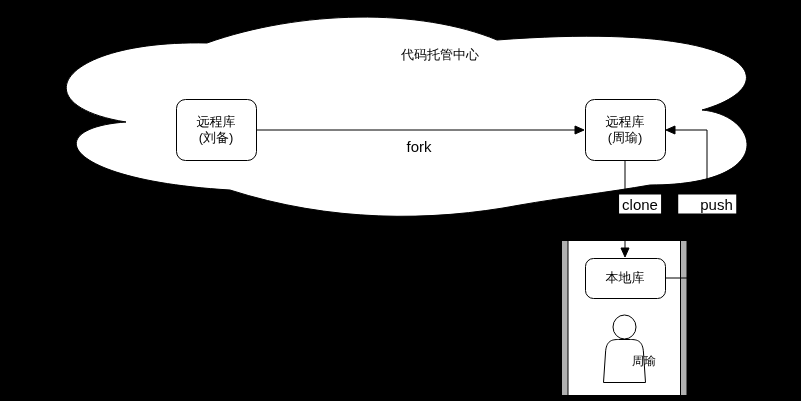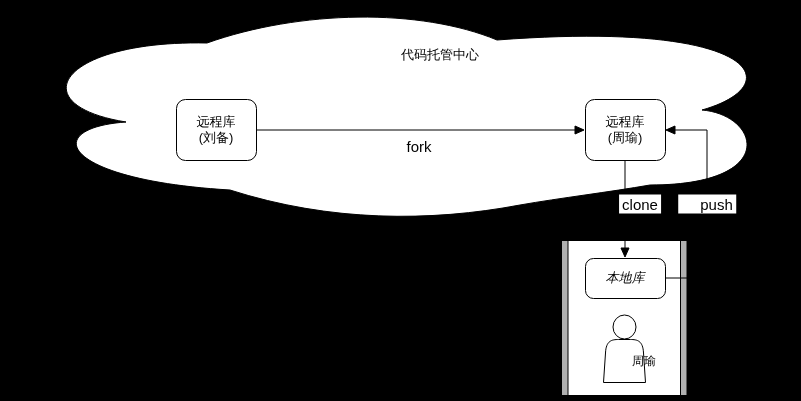--- a/index.html
+++ b/index.html
@@ -101,21 +101,21 @@
   <div class="node-label" style="left:176px; top:99px; width:80px; height:61px;">
     <span>远程库</span>
     <span>(刘备)</span>
   </div>
 
   <div class="node-label" style="left:585px; top:99px; width:80px; height:61px;">
     <span>远程库</span>
     <span>(周瑜)</span>
   </div>
 
-  <div class="node-label" style="left:585px; top:258px; width:80px; height:40px;font-style:italic;">
+  <div class="node-label" style="left:585px; top:258px; width:80px; height:40px;">
     <span>本地库</span>
   </div>
 
   <div class="lbl center-anchor edge-label" style="left:419px; top:146px;">fork</div>
 
   <div class="lbl center-anchor edge-label" style="left:628px; top:204px;margin-left:12px;">clone</div>
 
   <div class="lbl center-anchor edge-label" style="left:707px; top:204px;padding-left:22px;">push</div>
 
   <div class="lbl center-anchor actor-label" style="left:644px; top:361px;">周瑜</div>

